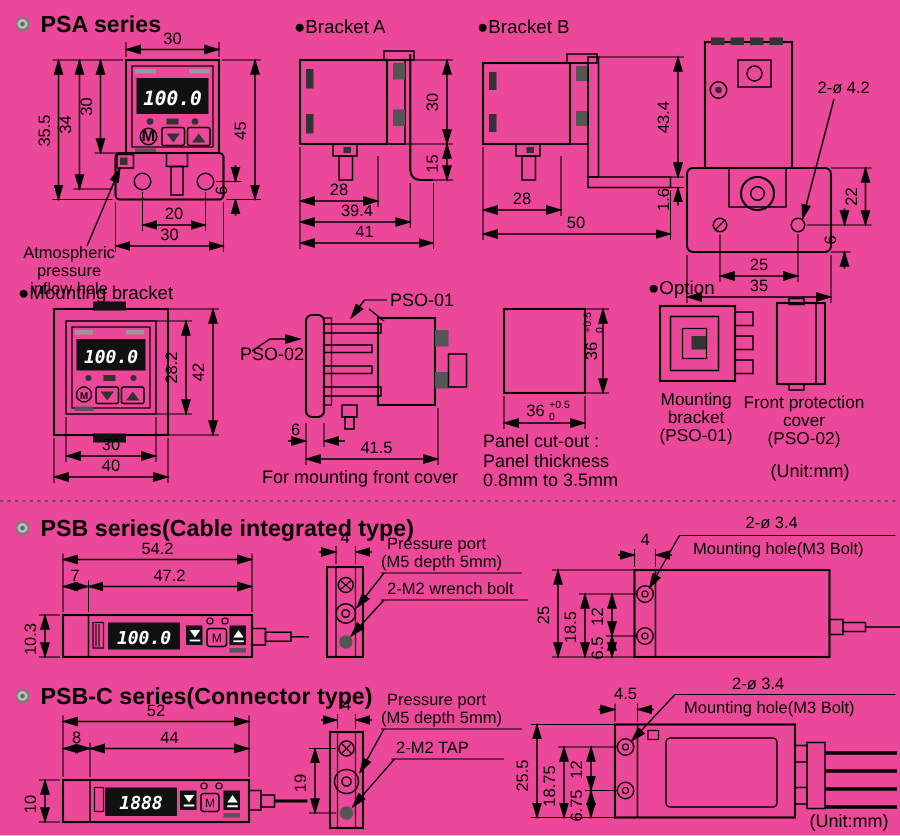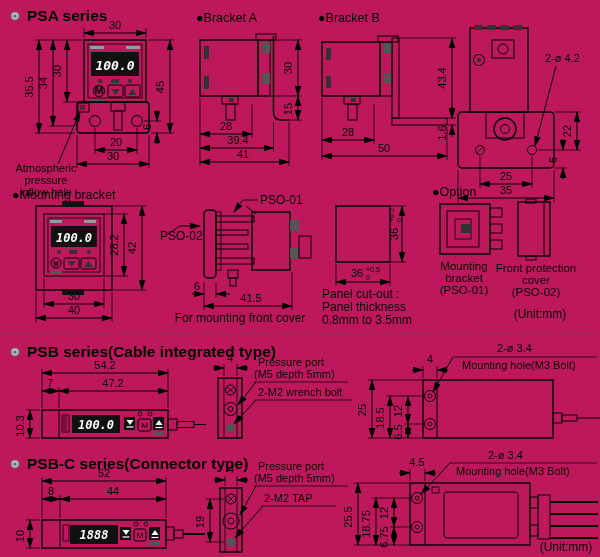--- a/index.html
+++ b/index.html
@@ -1,16 +1,16 @@
 <!DOCTYPE html>
 <html><head>
 <meta charset="utf-8">
 <style>
   html,body{margin:0;padding:0;background:#fff;}
-  #page{position:relative;width:600px;height:557px;background:#be185d;overflow:hidden;}
+  #page{position:relative;width:600px;height:557px;background:#ec4899;overflow:hidden;}
   svg text{font-family:"Liberation Sans","DejaVu Sans",sans-serif;fill:#000;}
   .t1{font-size:15.5px;font-weight:bold;}
   .t2{font-size:12.5px;}
   .d{font-size:11px;}
   .sm{font-size:7px;}
   .lbl{font-size:11px;}
   .cap{font-size:12px;}
   .cap2{font-size:11.5px;}
   .seg{font-family:"DejaVu Sans Mono",monospace;font-weight:bold;font-style:italic;fill:#fff;}
   .o{fill:none;stroke:#000;stroke-width:1.4;}

